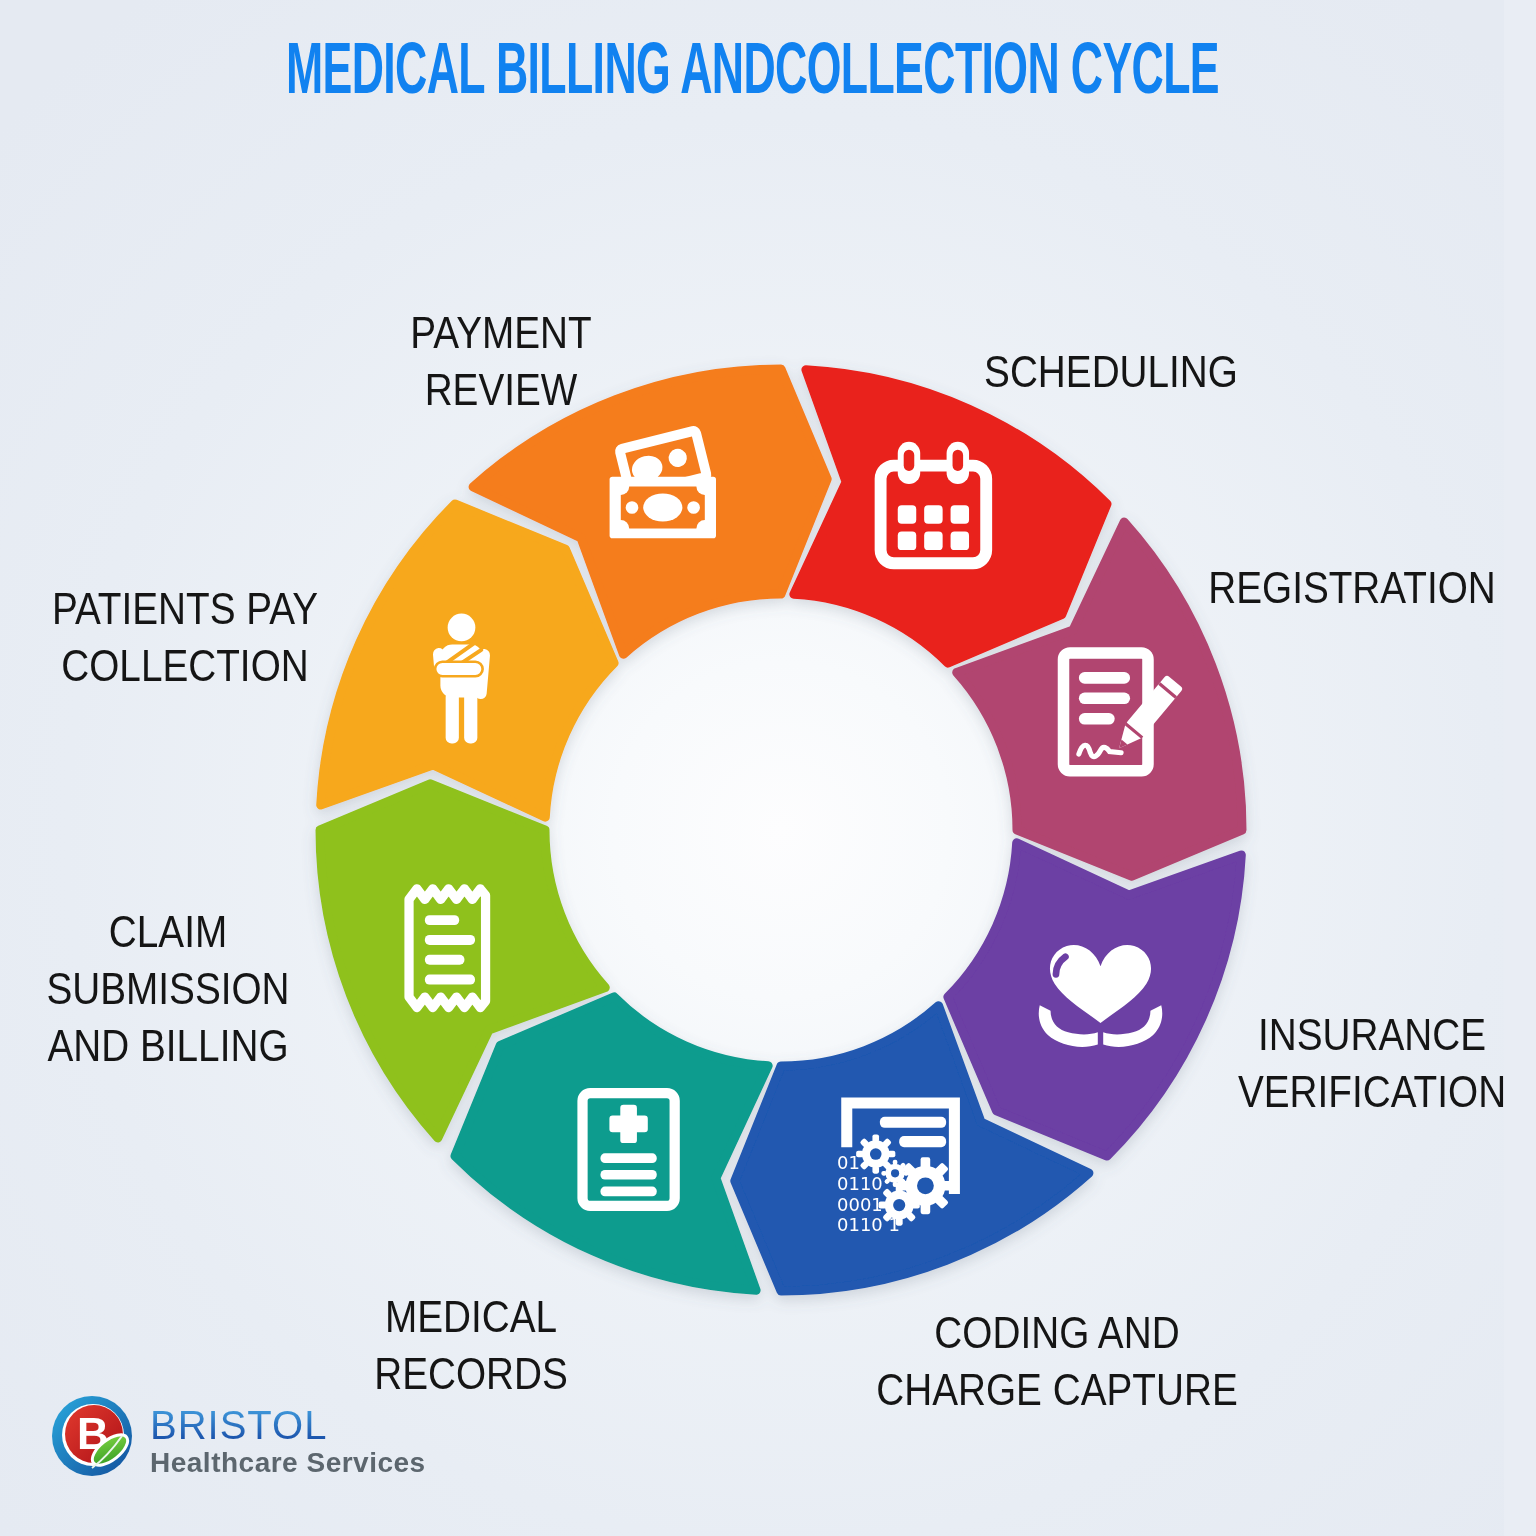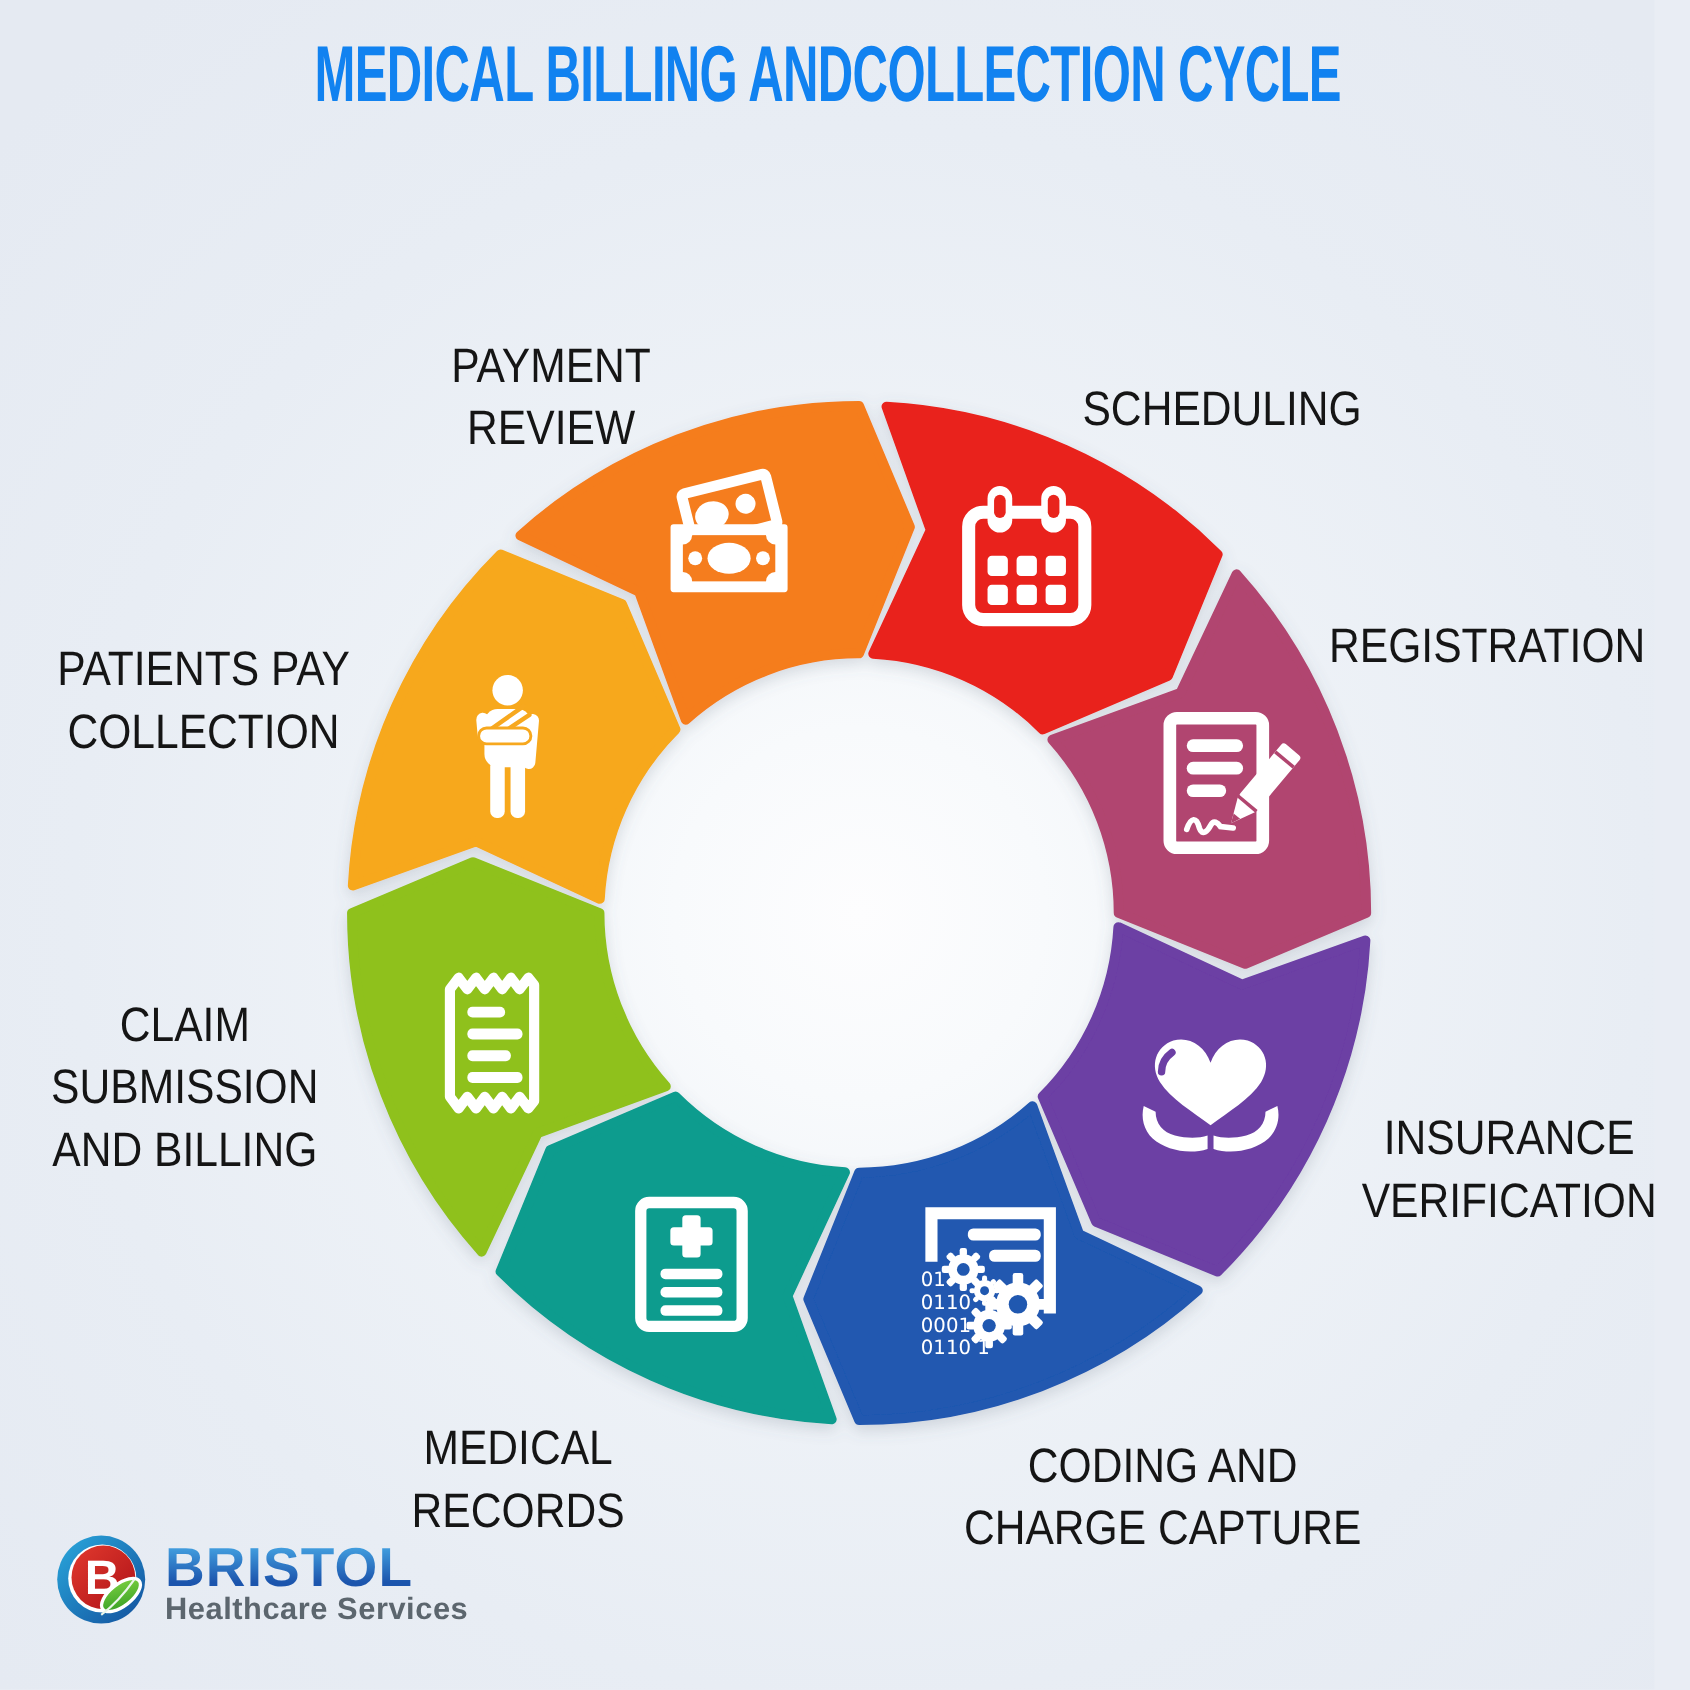--- a/index.html
+++ b/index.html
@@ -31,21 +31,21 @@
   .lbl-registration{left:1352px;top:559px;}
   .lbl-insurance-verification{left:1372px;top:1006px;}
   .lbl-coding-charge-capture{left:1057px;top:1304px;}
   .lbl-medical-records{left:471px;top:1288px;}
   .lbl-claim-submission-billing{left:168px;top:903px;}
   .lbl-patients-pay-collection{left:185px;top:580px;}
   .lbl-payment-review{left:501px;top:304px;}
   .logo{position:absolute;left:50px;top:1390px;display:flex;align-items:flex-start;}
   .logo-text{margin-left:14px;padding-top:16px;}
   .logo-brand{
-    font-size:50px;font-weight:bold;letter-spacing:1px;line-height:38px;
+    font-size:40px;font-weight:normal;letter-spacing:1px;line-height:38px;
     color:#2361b5;
     background:linear-gradient(180deg,#43a0e0 0%,#1c55ad 85%);
     -webkit-background-clip:text;background-clip:text;
     -webkit-text-fill-color:transparent;
   }
   .logo-sub{font-size:28px;font-weight:bold;color:#5c666e;margin-top:3px;letter-spacing:0.5px;}
 </style>
 </head>
 <body>
 

